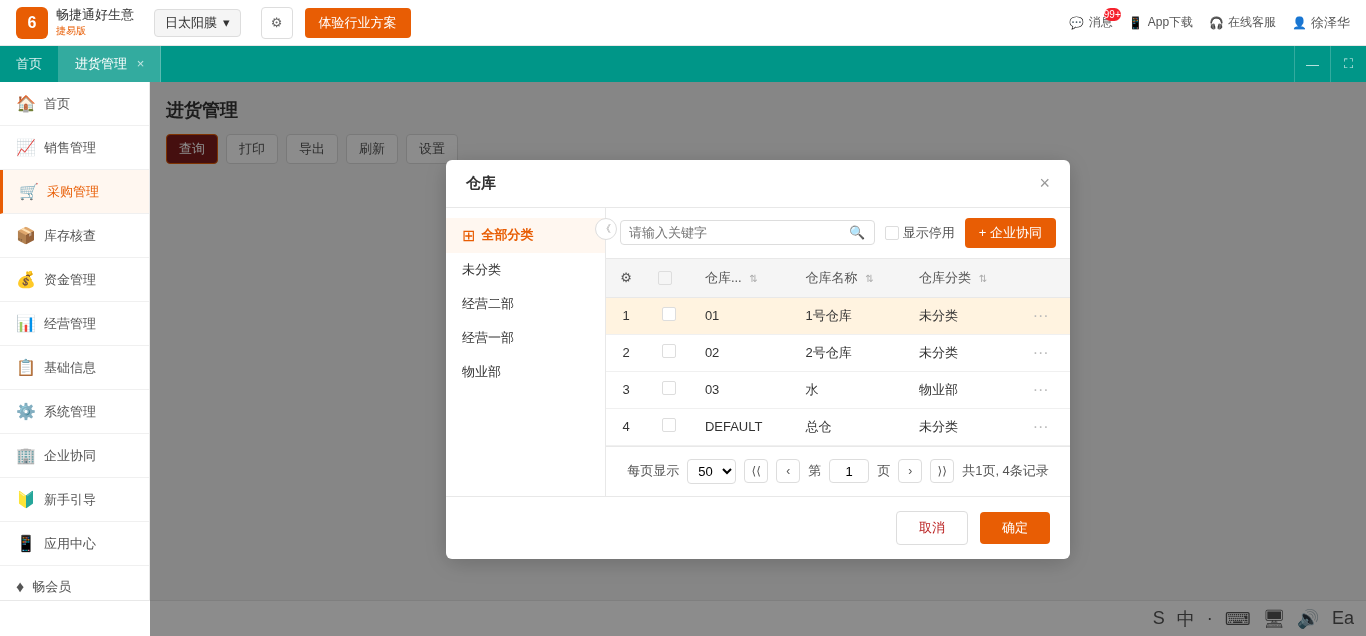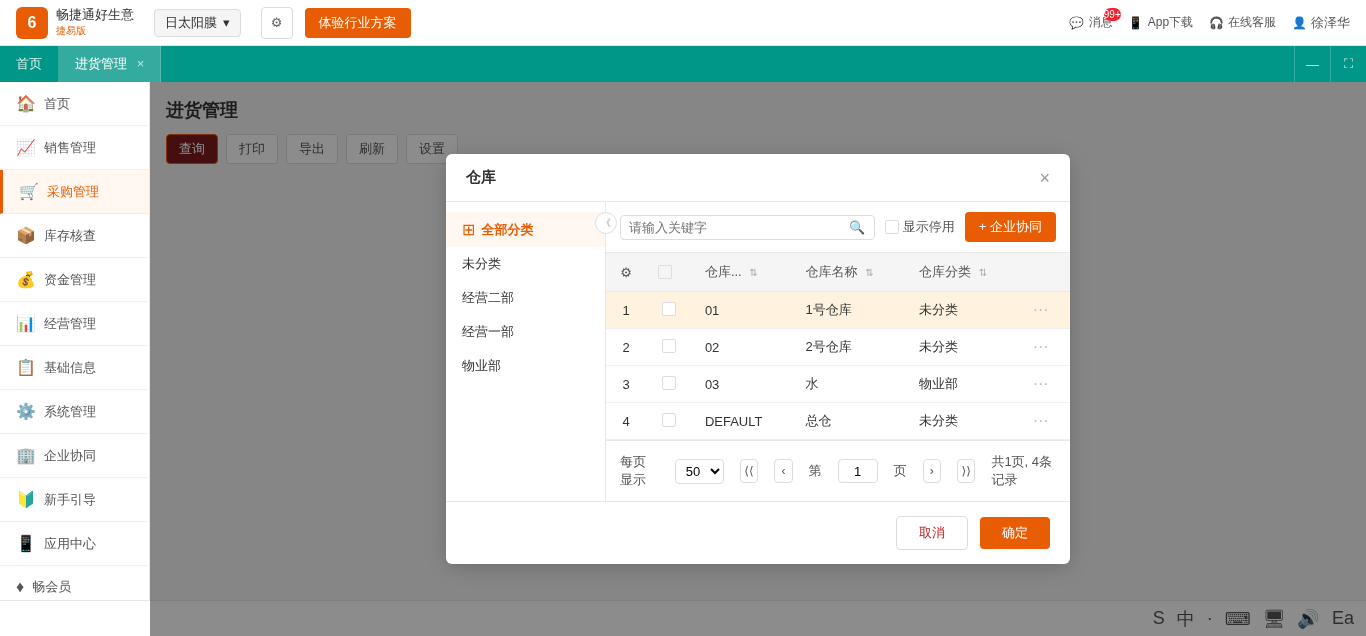--- a/index.html
+++ b/index.html
@@ -189,21 +189,21 @@
       border-bottom: 1px solid #f0f0f0;
     }
     tr.highlighted td { background: #fff3e0; }
     .sort-icon { color: #aaa; margin-left: 4px; font-size: 10px; }
     .th-gear { width: 40px; text-align: center; }
     .td-center { text-align: center; }
 
     
     .pagination {
       display: flex; align-items: center; justify-content: center;
-      padding: 12px 14px; border-top: 1px solid #e8e8e8; gap: 16px;
+      padding: 12px 14px; border-top: 1px solid #e8e8e8; gap: 8px;
       font-size: 13px; color: #555;
     }
     .page-size-select {
       border: 1px solid #ddd; border-radius: 4px; padding: 3px 6px;
       font-size: 13px; background: #fff;
     }
     .page-btn {
       width: 24px; height: 24px; border: 1px solid #ddd; border-radius: 4px;
       display: flex; align-items: center; justify-content: center;
       cursor: pointer; background: #fff; color: #555; font-size: 12px;

